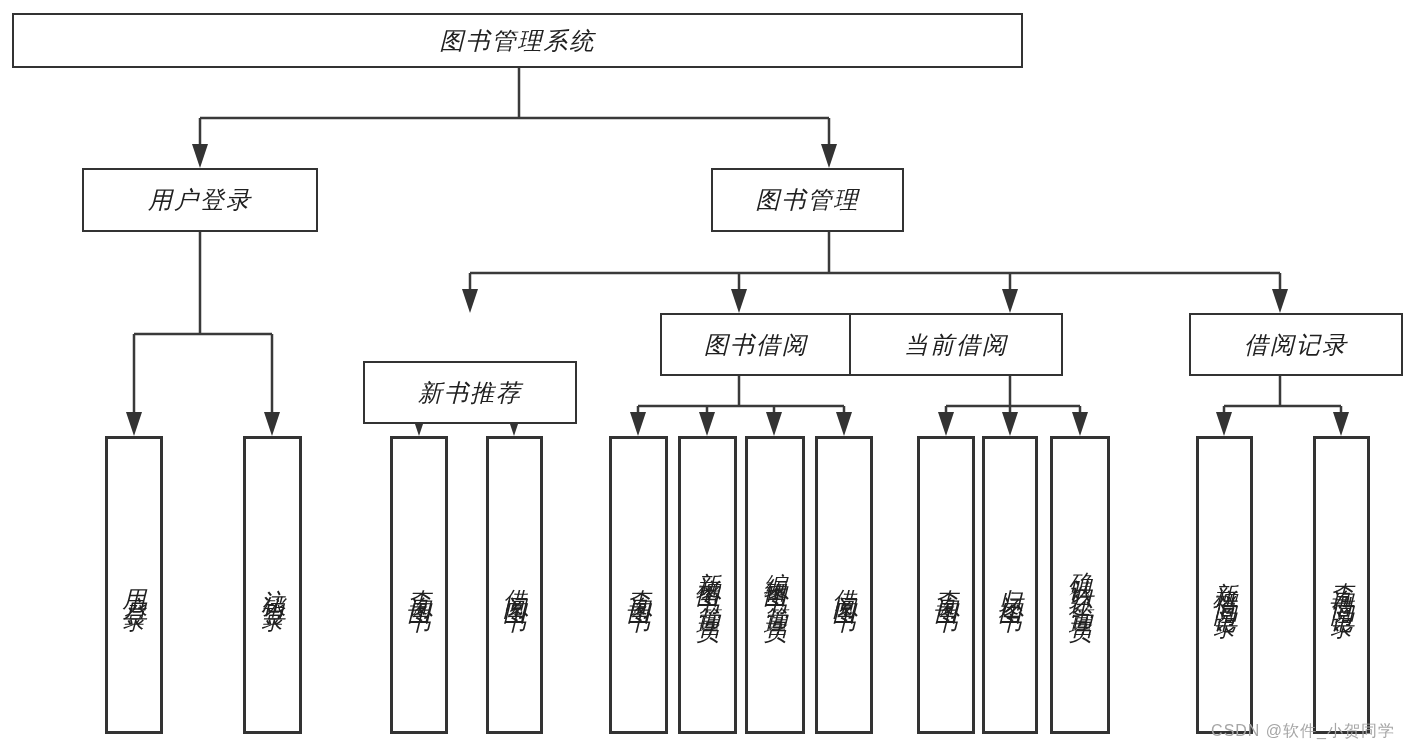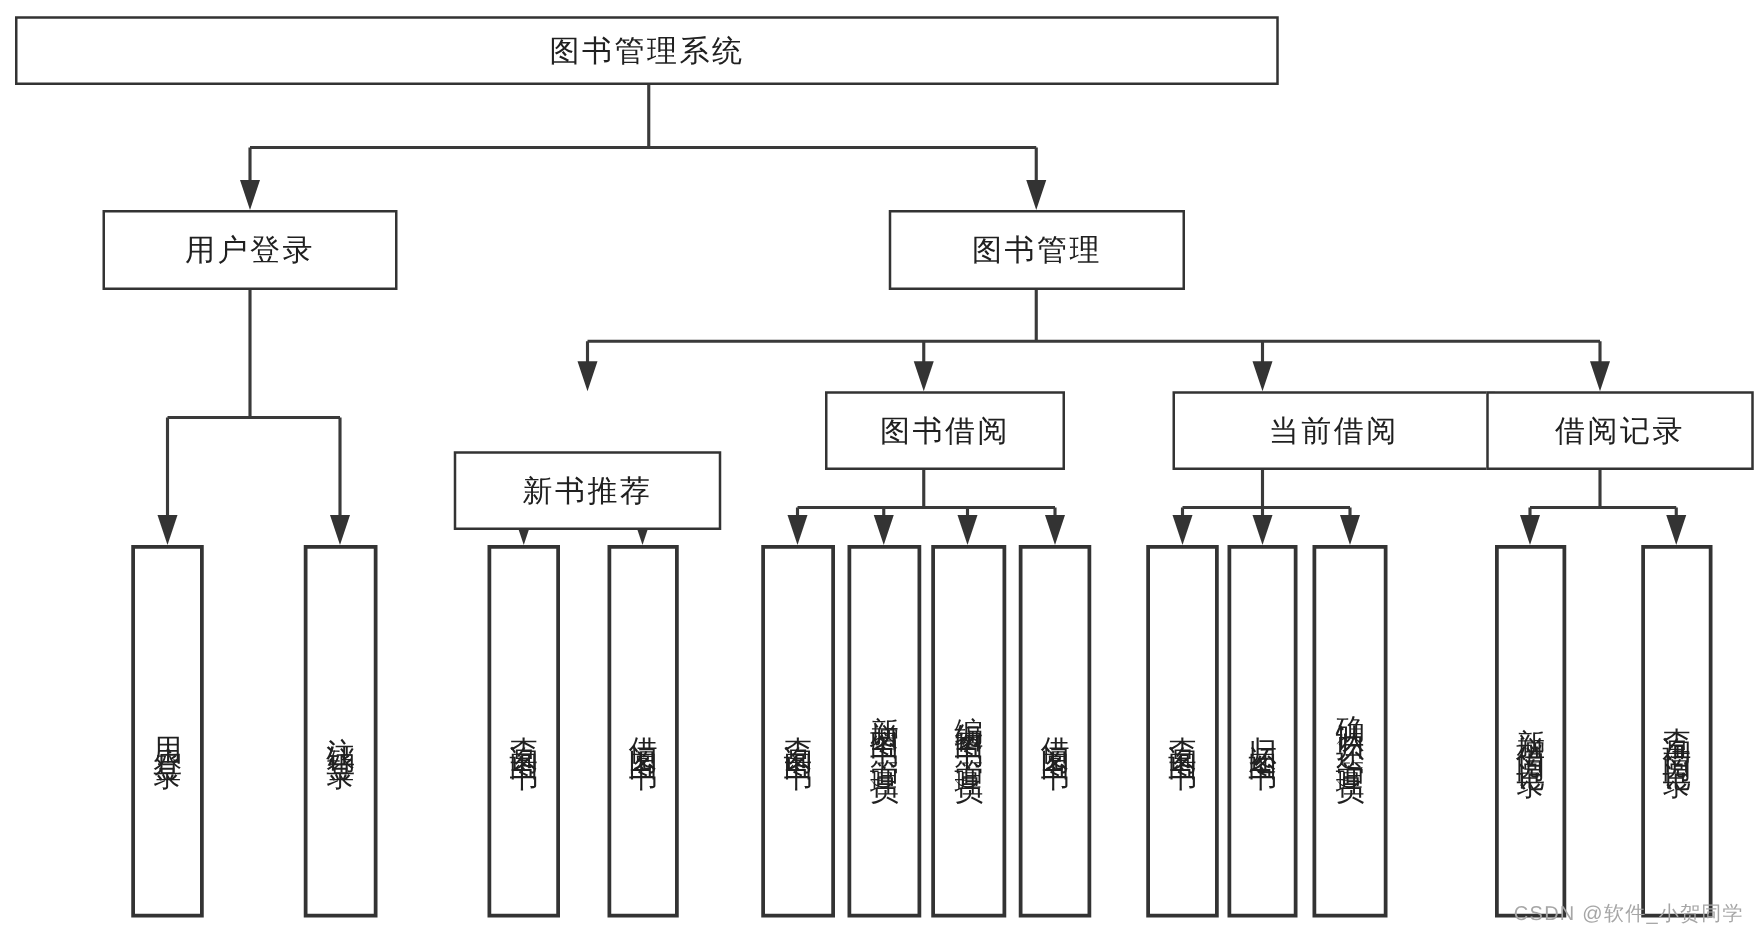--- a/index.html
+++ b/index.html
@@ -8,21 +8,21 @@
     font-family:"Liberation Sans", sans-serif;color:#202020;
   }
   .wires{position:absolute;left:0;top:0;width:1405px;height:747px;}
   .wires path.line{fill:none;stroke:#3a3a3a;stroke-width:2.5;}
   .wires path.tri{fill:#333333;stroke:none;}
   .node{
     position:absolute;box-sizing:border-box;background:#ffffff;
     border:2.5px solid #333333;
     display:flex;align-items:center;justify-content:center;
   }
-  .node span{font-size:24px;letter-spacing:2px;white-space:nowrap;color:#202020;}
+  .node span{font-size:24px;letter-spacing:2px;white-space:nowrap;color:#202020;font-style:italic;}
   .root{left:12px;top:13px;width:1011px;height:55px;}
   .lvl2{top:168px;height:64px;}
   .lvl3{top:313px;height:63px;}
   .leaf{top:436px;height:298px;border-width:3px;}
   .leaf span{
     writing-mode:vertical-rl;text-orientation:mixed;
     font-size:23px;letter-spacing:7px;line-height:1;white-space:nowrap;
   }
   .watermark{
     position:absolute;right:10px;bottom:5px;
@@ -70,31 +70,31 @@
     <path class="tri" d="M1333 412 L1349 412 L1341 436 Z"></path>
   </svg>
 
   <div class="node root">
     <span>图书管理系统</span>
   </div>
 
   <div class="node lvl2" style="left:82px;width:236px;">
     <span>用户登录</span>
   </div>
-  <div class="node lvl2" style="left:711px;width:237px;justify-content:center;">
+  <div class="node lvl2" style="left:711px;width:193px;justify-content:center;">
     <span>图书管理</span>
   </div>
 
   <div class="node lvl3" style="left:363px;width:214px;margin-top:48px;">
     <span>新书推荐</span>
   </div>
   <div class="node lvl3" style="left:660px;width:192px;">
     <span>图书借阅</span>
   </div>
-  <div class="node lvl3" style="left:938px;width:258px;">
+  <div class="node lvl3" style="left:849px;width:214px;">
     <span>当前借阅</span>
   </div>
   <div class="node lvl3" style="left:1189px;width:214px;">
     <span>借阅记录</span>
   </div>
 
   <div class="node leaf" style="left:105px;width:58px;">
     <span>用户登录</span>
   </div>
   <div class="node leaf" style="left:243px;width:59px;">

